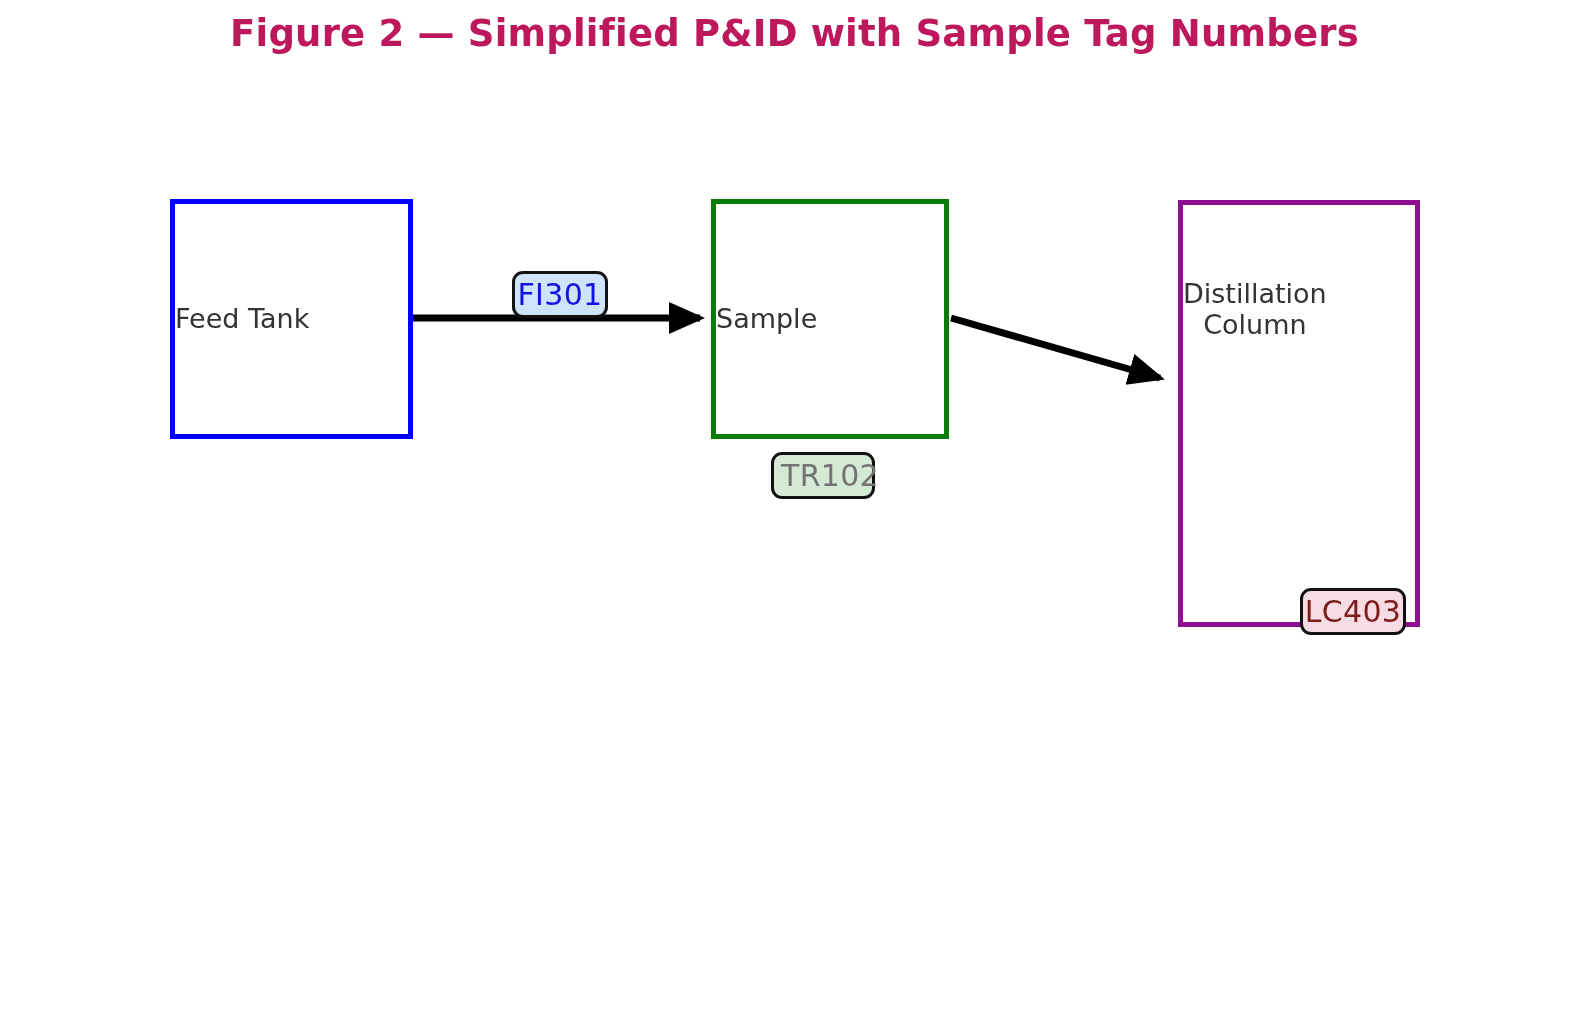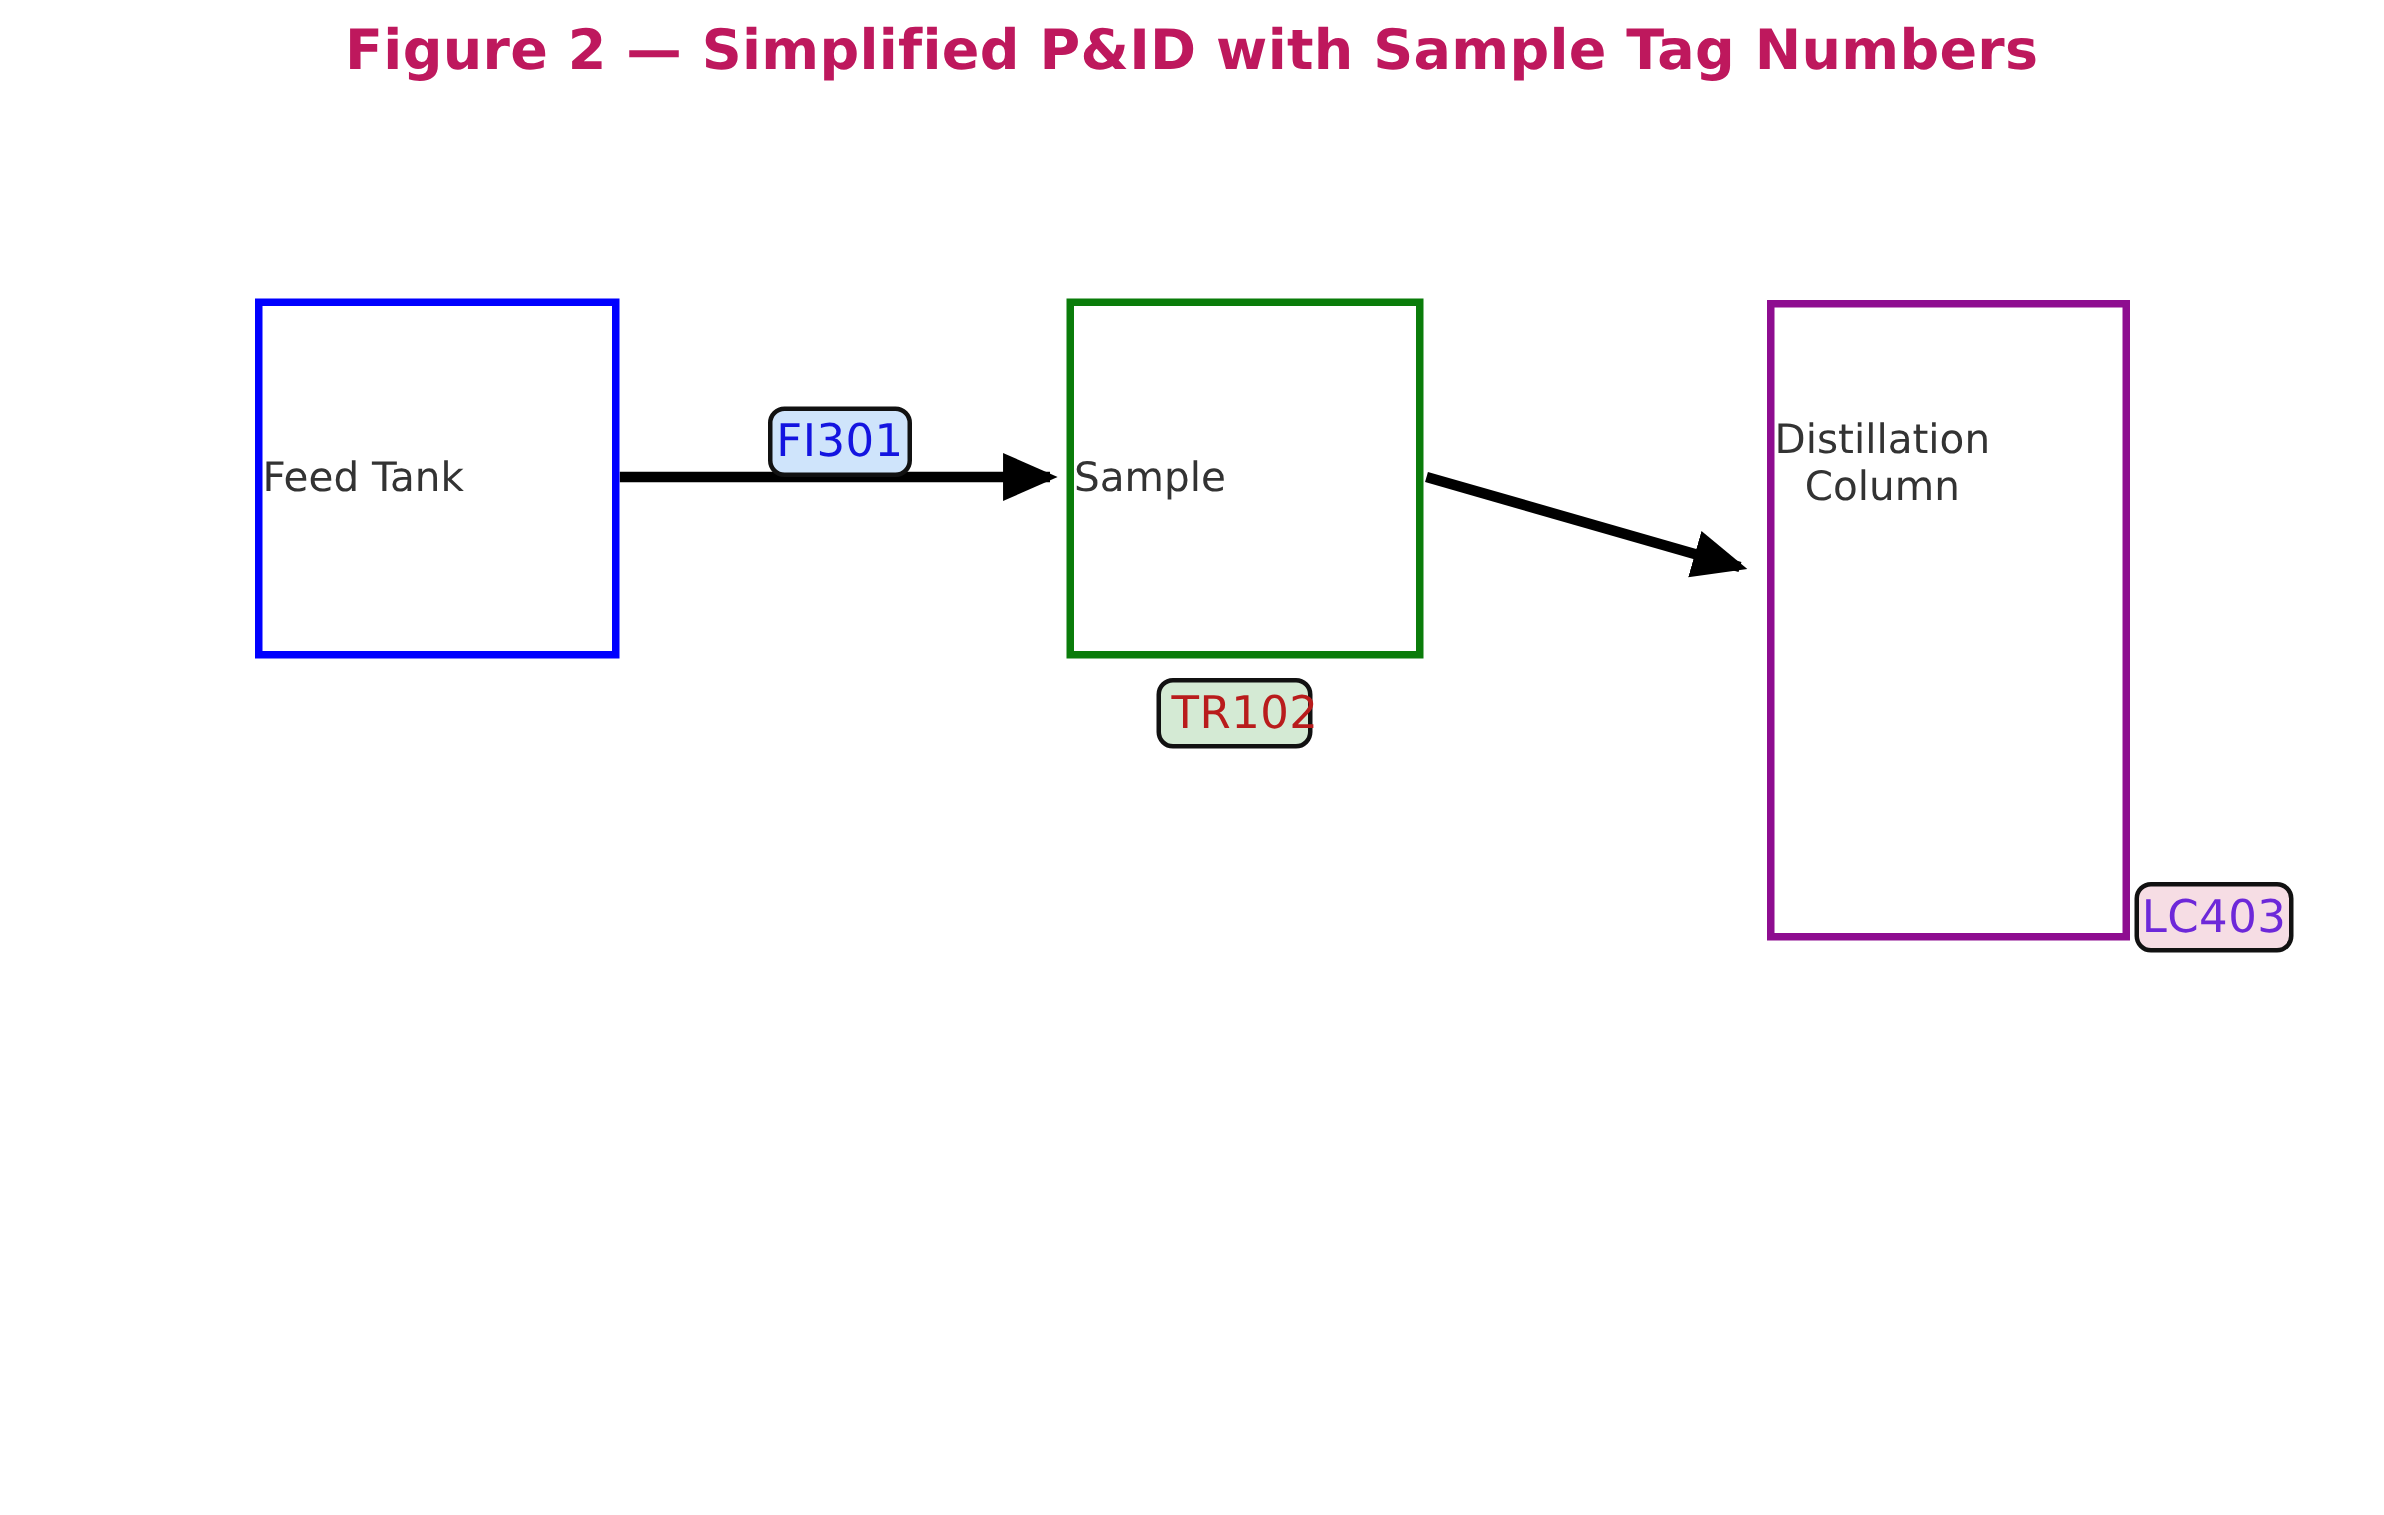--- a/index.html
+++ b/index.html
@@ -107,31 +107,31 @@
     background: #cfe4fb;
     color: #1414e0;
   }
 
   #tag-tr102 {
     left: 771px;
     top: 452px;
     width: 104px;
     height: 47px;
     background: #d4ead4;
-    color: #b91c1c;
+    color: #737373;
     padding-left: 14px;
   }
 
   #tag-lc403 {
-    left: 1423px;
+    left: 1300px;
     top: 588px;
     width: 106px;
     height: 47px;
     background: #f6dde4;
-    color: #6d28d9;
+    color: #7f1d1d;
   }
 </style>
 </head>
 <body>
 
 <div id="figure-title">Figure 2 — Simplified P&amp;ID with Sample Tag Numbers</div>
 
 <svg id="canvas" viewBox="0 0 1589 1010" xmlns="http://www.w3.org/2000/svg">
   <defs>
     <marker id="arrow-black" viewBox="0 0 10 10" refX="8.6" refY="5" markerWidth="5.2" markerHeight="5.2" orient="auto-start-reverse">

